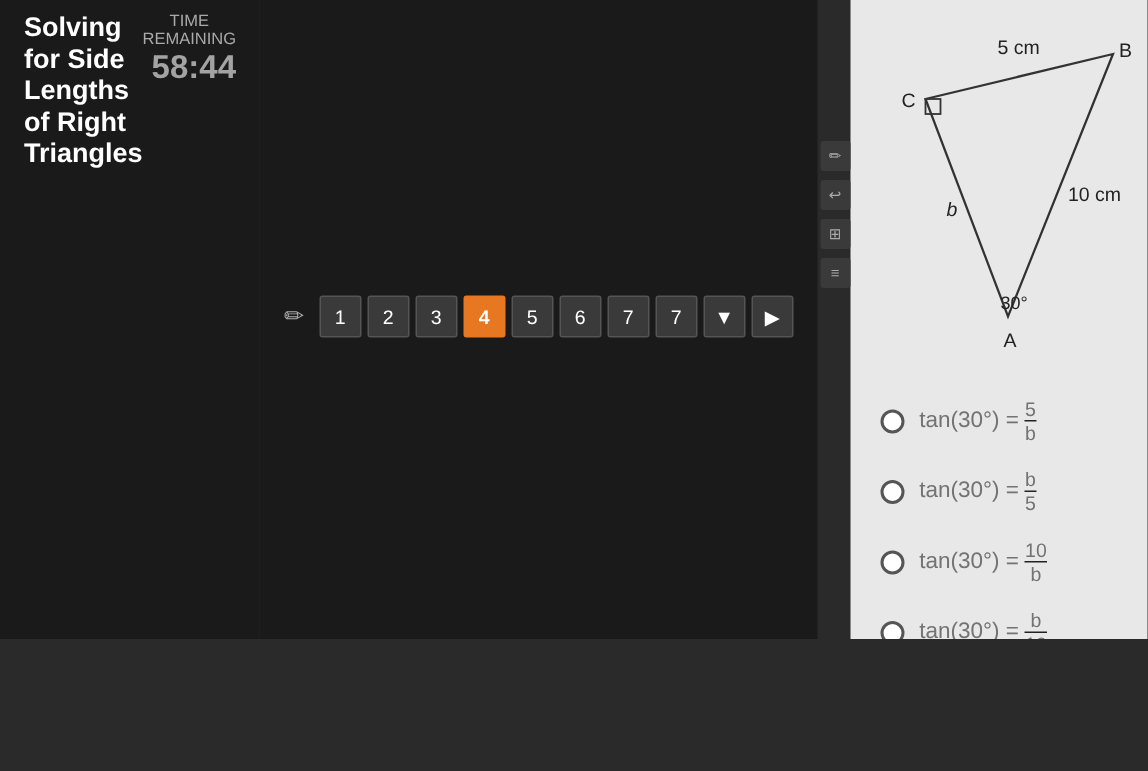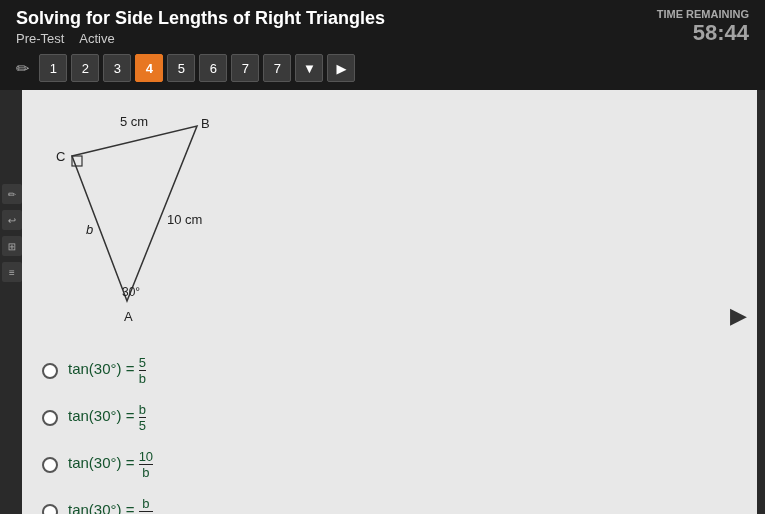--- a/index.html
+++ b/index.html
@@ -9,21 +9,21 @@
       background: #2a2a2a;
       font-family: Arial, sans-serif;
       overflow: hidden;
       position: relative;
     }
 
     .main-container {
       width: 765px;
       height: 426px;
       display: flex;
-      flex-direction: column;
+      flex-direction: row;
     }
 
     
     .header {
       background: #1a1a1a;
       padding: 8px 16px 4px 16px;
       color: white;
       display: flex;
       justify-content: space-between;
       align-items: flex-start;
@@ -48,22 +48,21 @@
     }
 
     .time-remaining {
       text-align: right;
       color: white;
     }
 
     .time-label {
       font-size: 11px;
       color: #aaa;
-      text-align: left;
-      font-weight: bold;
+      text-align: center;
     }
 
     .time-value {
       font-size: 22px;
       font-weight: bold;
       color: #a3a3a3;
     }
 
     
     .nav-bar {
@@ -175,21 +174,21 @@
       flex-shrink: 0;
       cursor: pointer;
       background: white;
       display: flex;
       align-items: center;
       justify-content: center;
     }
 
     .answer-text {
       font-size: 15px;
-      color: #14532d;
+      color: #737373;
     }
 
     .answer-text .fraction {
       display: inline-flex;
       flex-direction: column;
       align-items: center;
       vertical-align: middle;
       font-size: 13px;
       line-height: 1;
     }
@@ -218,24 +217,20 @@
     }
   </style>
 </head>
 <body>
 
 <div class="main-container">
 
   <div class="header">
     <div class="header-left">
       <div class="page-title">Solving for Side Lengths of Right Triangles</div>
-      <div class="subtitle">
-        <span>Pre-Test</span>
-        <span>Active</span>
-      </div>
     </div>
     <div class="time-remaining">
       <div class="time-label">TIME REMAINING</div>
       <div class="time-value">58:44</div>
     </div>
   </div>
 
   <div class="nav-bar">
     <span class="edit-icon">✏</span>
     <div class="nav-btn">1</div>

